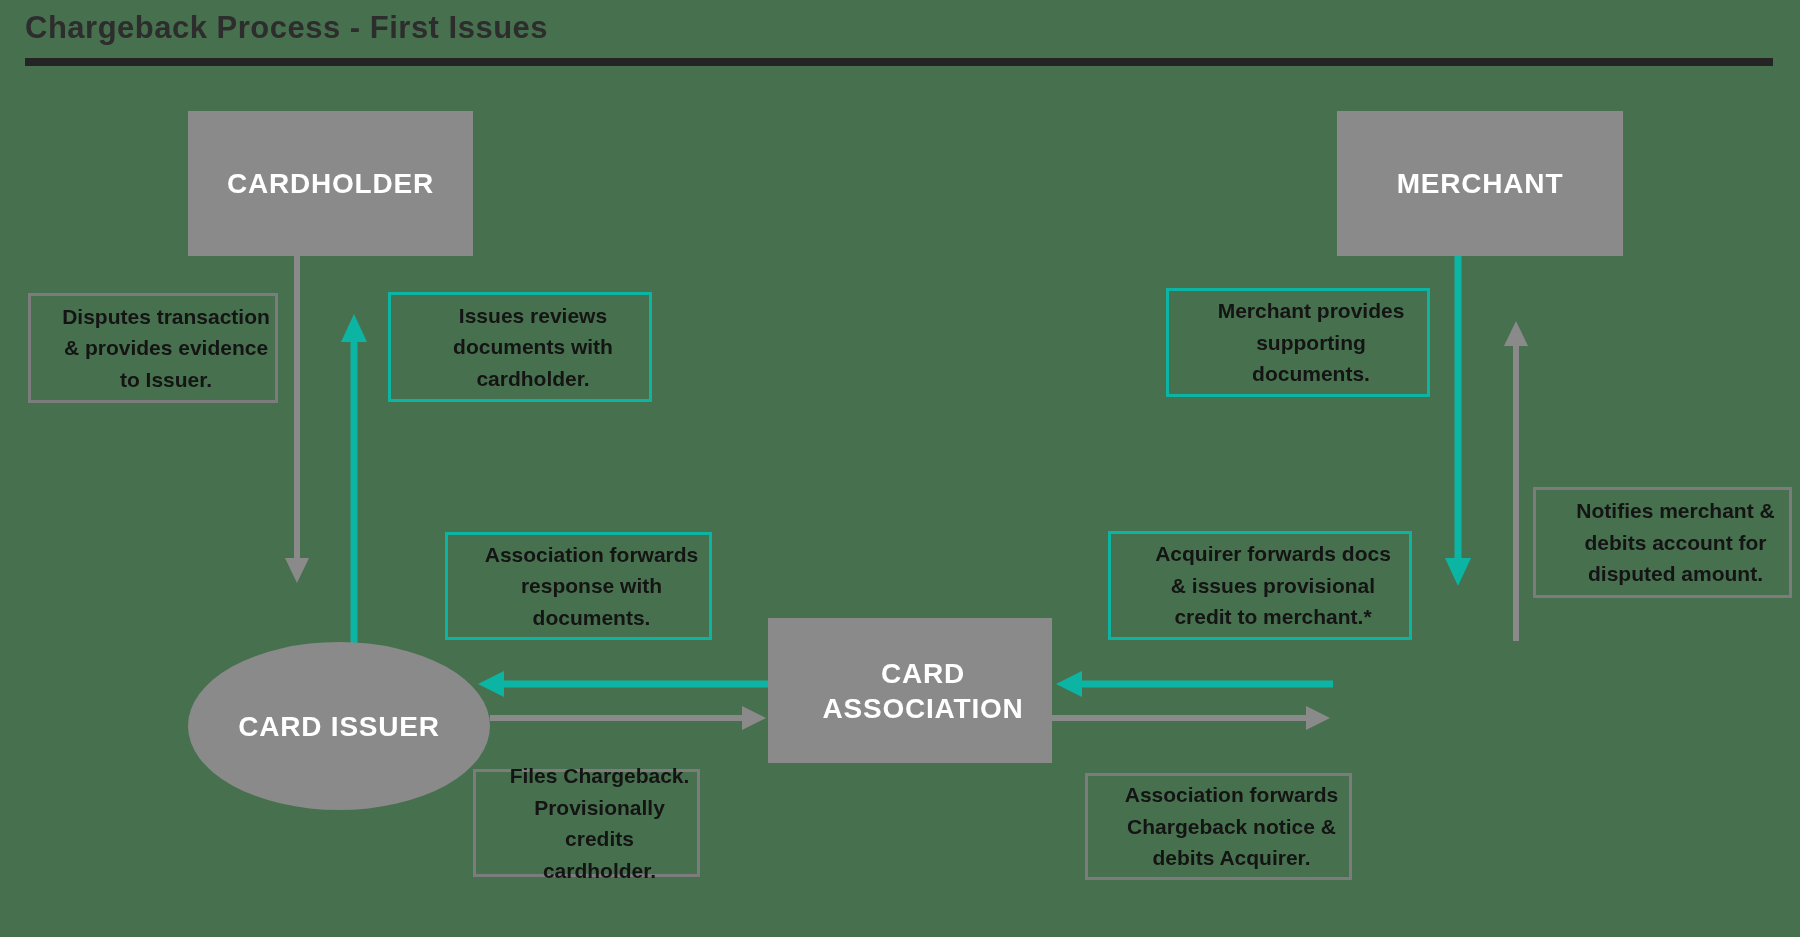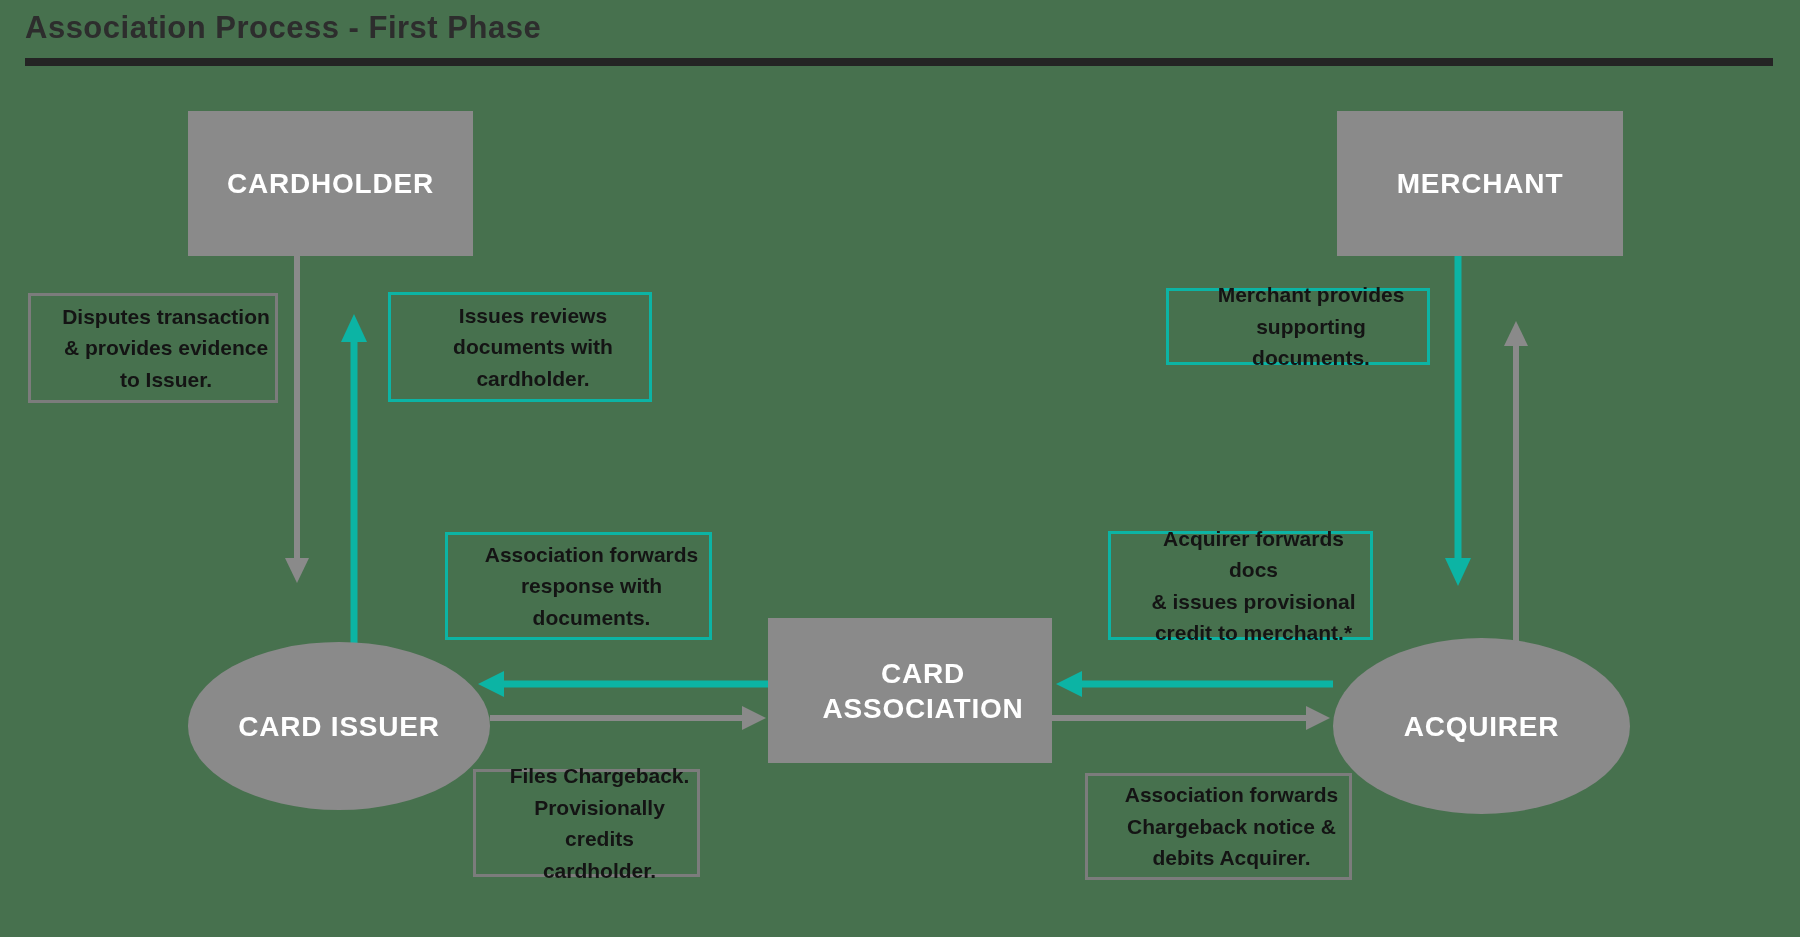--- a/index.html
+++ b/index.html
@@ -54,21 +54,21 @@
   .arrow-gray-line{stroke:var(--arrow-gray);stroke-width:6;}
   .arrow-gray-head{fill:var(--arrow-gray);}
   .arrow-teal-line{stroke:var(--teal);stroke-width:7;}
   .arrow-teal-head{fill:var(--teal);}
 </style>
 </head>
 <body>
 
 <div class="canvas">
 
-  <div class="abs title">Association Process - First Phase</div>
+  <div class="abs title">Chargeback Process - First Issues</div>
   <div class="abs rule"></div>
 
   <svg class="abs arrows" viewBox="0 0 1800 937">
     <g>
       <line class="arrow-gray-line" x1="297" y1="256" x2="297" y2="560"></line>
       <polygon class="arrow-gray-head" points="285,558 309,558 297,583"></polygon>
     </g>
     <g>
       <line class="arrow-teal-line" x1="354" y1="644" x2="354" y2="340"></line>
       <polygon class="arrow-teal-head" points="341,342 367,342 354,314"></polygon>
@@ -109,54 +109,56 @@
 
   <div class="abs entity" style="left:768px;top:618px;width:284px;height:145px;">
     <span class="prewrap">CARD
 ASSOCIATION</span>
   </div>
 
   <div class="abs entity ellipse" style="left:188px;top:642px;width:302px;height:168px;">
     <span>CARD ISSUER</span>
   </div>
 
-  <div class="abs entity ellipse" style="left:1333px;top:638px;width:297px;height:176px;">
-    <span>ACQUIRER</span>
-  </div>
 
   <div class="abs note" style="left:28px;top:293px;width:250px;height:110px;">
     <span class="prewrap">Disputes transaction
 &amp; provides evidence
 to Issuer.</span>
   </div>
 
   <div class="abs note teal" style="left:388px;top:292px;width:264px;height:110px;">
     <span class="prewrap">Issues reviews
 documents with
 cardholder.</span>
   </div>
 
-  <div class="abs note teal" style="left:1166px;top:288px;width:264px;height:77px;">
+  <div class="abs note teal" style="left:1166px;top:288px;width:264px;height:109px;">
     <span class="prewrap">Merchant provides
 supporting
 documents.</span>
   </div>
 
   <div class="abs note teal" style="left:445px;top:532px;width:267px;height:108px;">
     <span class="prewrap">Association forwards
 response with
 documents.</span>
   </div>
 
-  <div class="abs note teal" style="left:1108px;top:531px;width:265px;height:109px;">
+  <div class="abs note teal" style="left:1108px;top:531px;width:304px;height:109px;">
     <span class="prewrap">Acquirer forwards docs
 &amp; issues provisional
 credit to merchant.*</span>
   </div>
 
+  <div class="abs note" style="left:1533px;top:487px;width:259px;height:111px;">
+    <span class="prewrap">Notifies merchant &amp;
+debits account for
+disputed amount.</span>
+  </div>
 
   <div class="abs note" style="left:473px;top:769px;width:227px;height:108px;">
     <span class="prewrap">Files Chargeback.
 Provisionally credits
 cardholder.</span>
   </div>
 
   <div class="abs note" style="left:1085px;top:773px;width:267px;height:107px;">
     <span class="prewrap">Association forwards
 Chargeback notice &amp;

